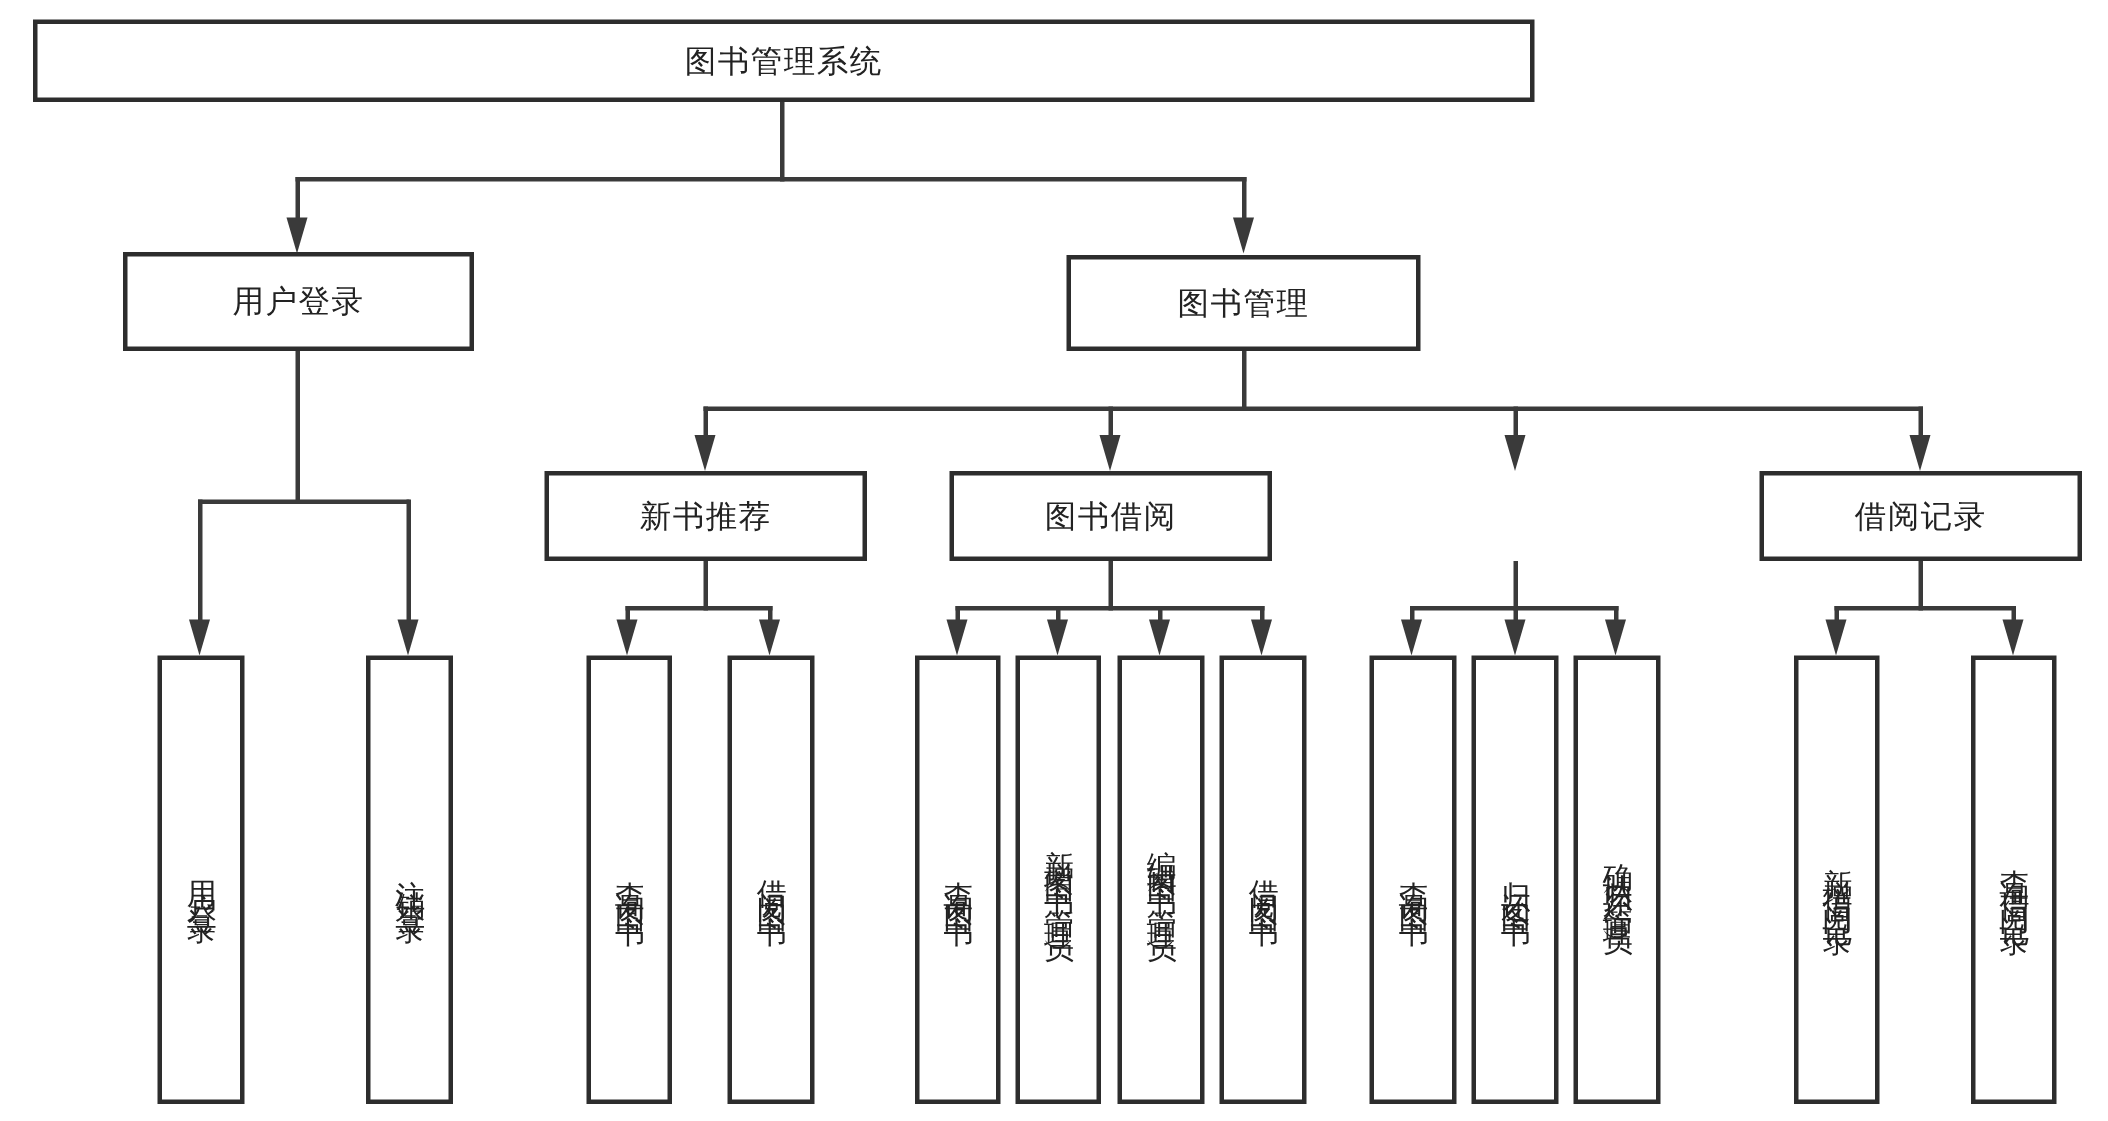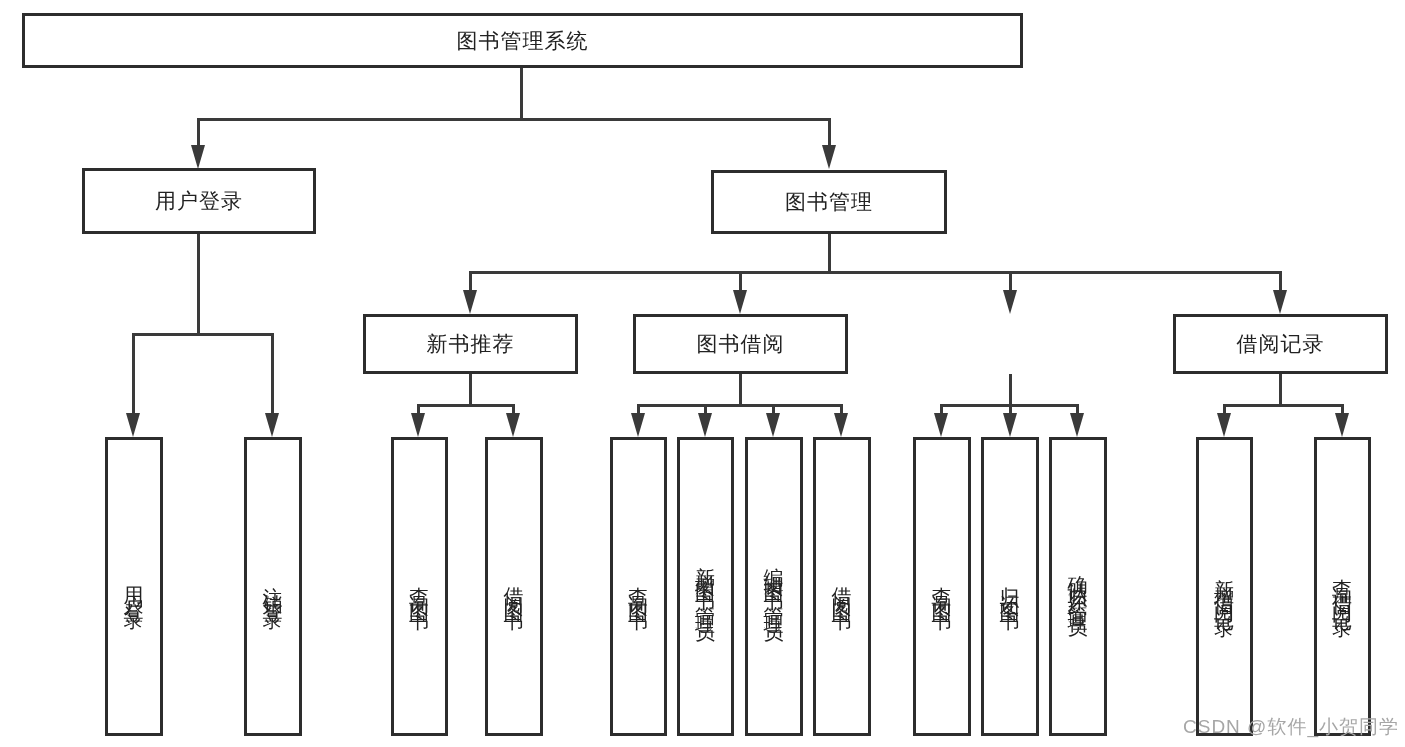--- a/index.html
+++ b/index.html
@@ -156,15 +156,14 @@
     <span style="letter-spacing:6px;">确认归还（管理员）</span>
   </div>
 
   <div class="leaf" style="left:1196px;width:57px;">
     <span>新增借阅记录</span>
   </div>
   <div class="leaf" style="left:1314px;width:57px;">
     <span>查询借阅记录</span>
   </div>
 
-  <div class="watermark">CSDN @软件_小贺同学</div>
 
 </div>
 
 </body></html>

